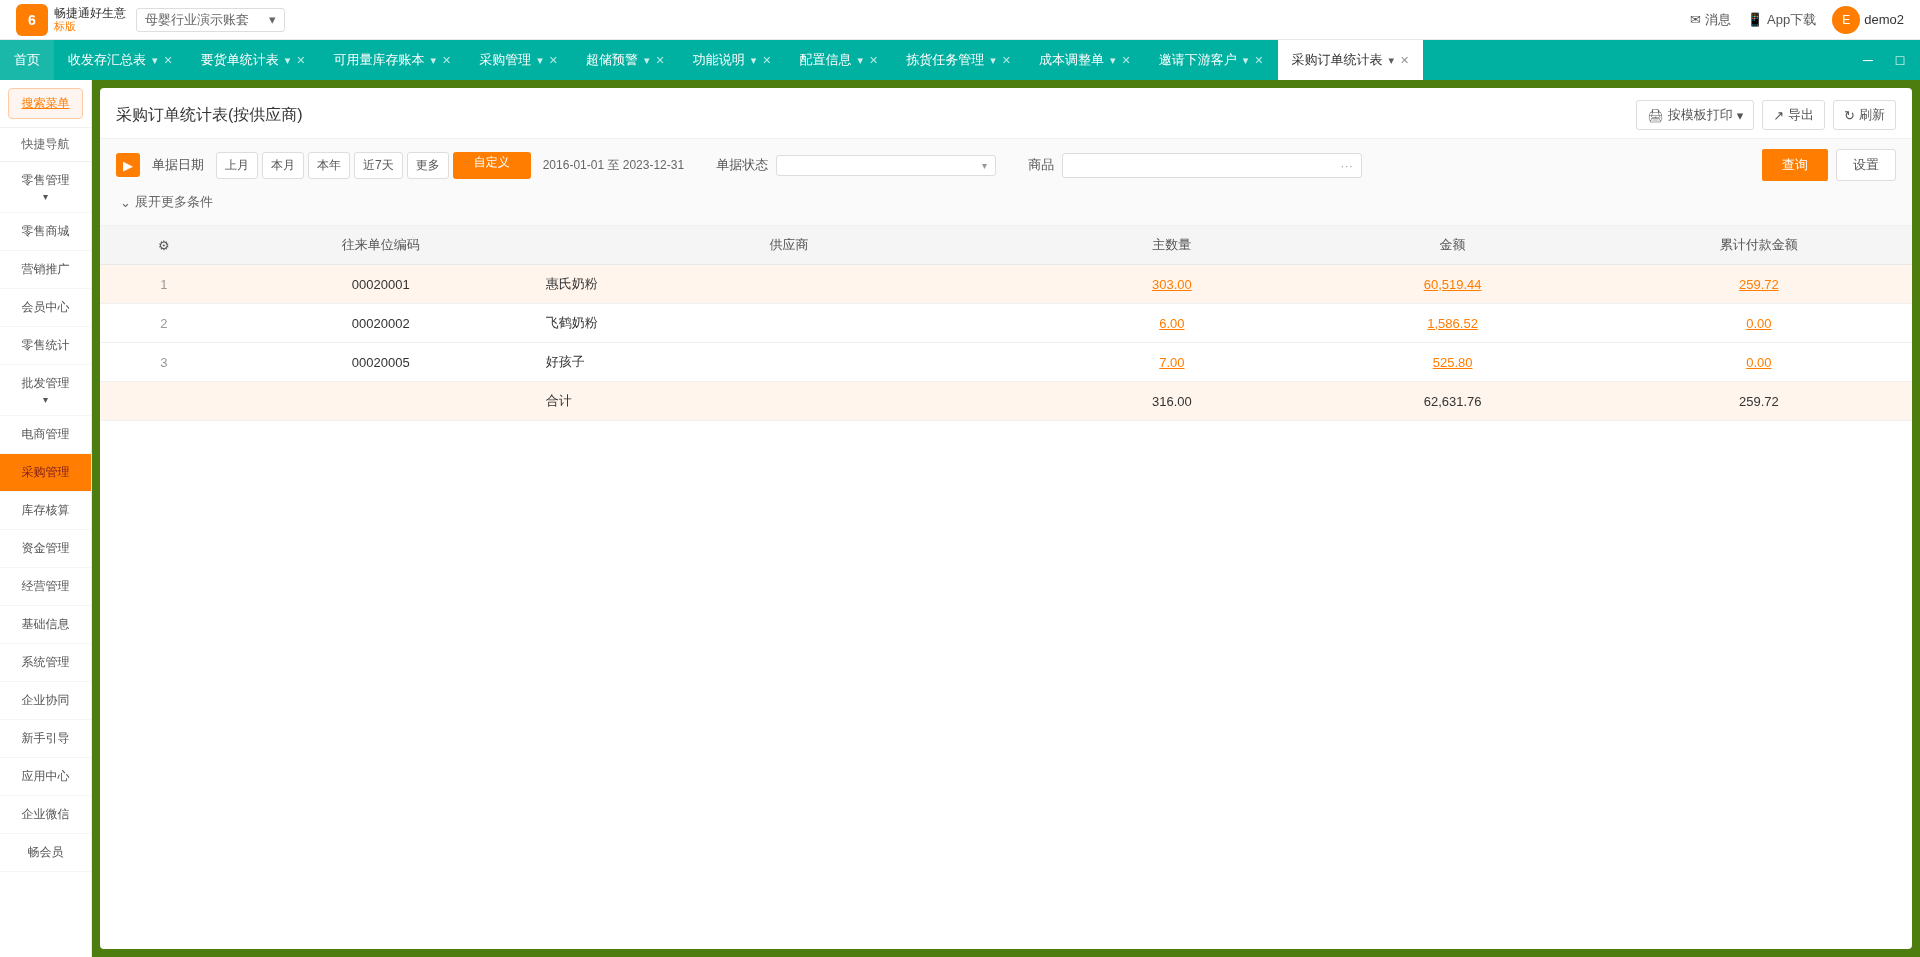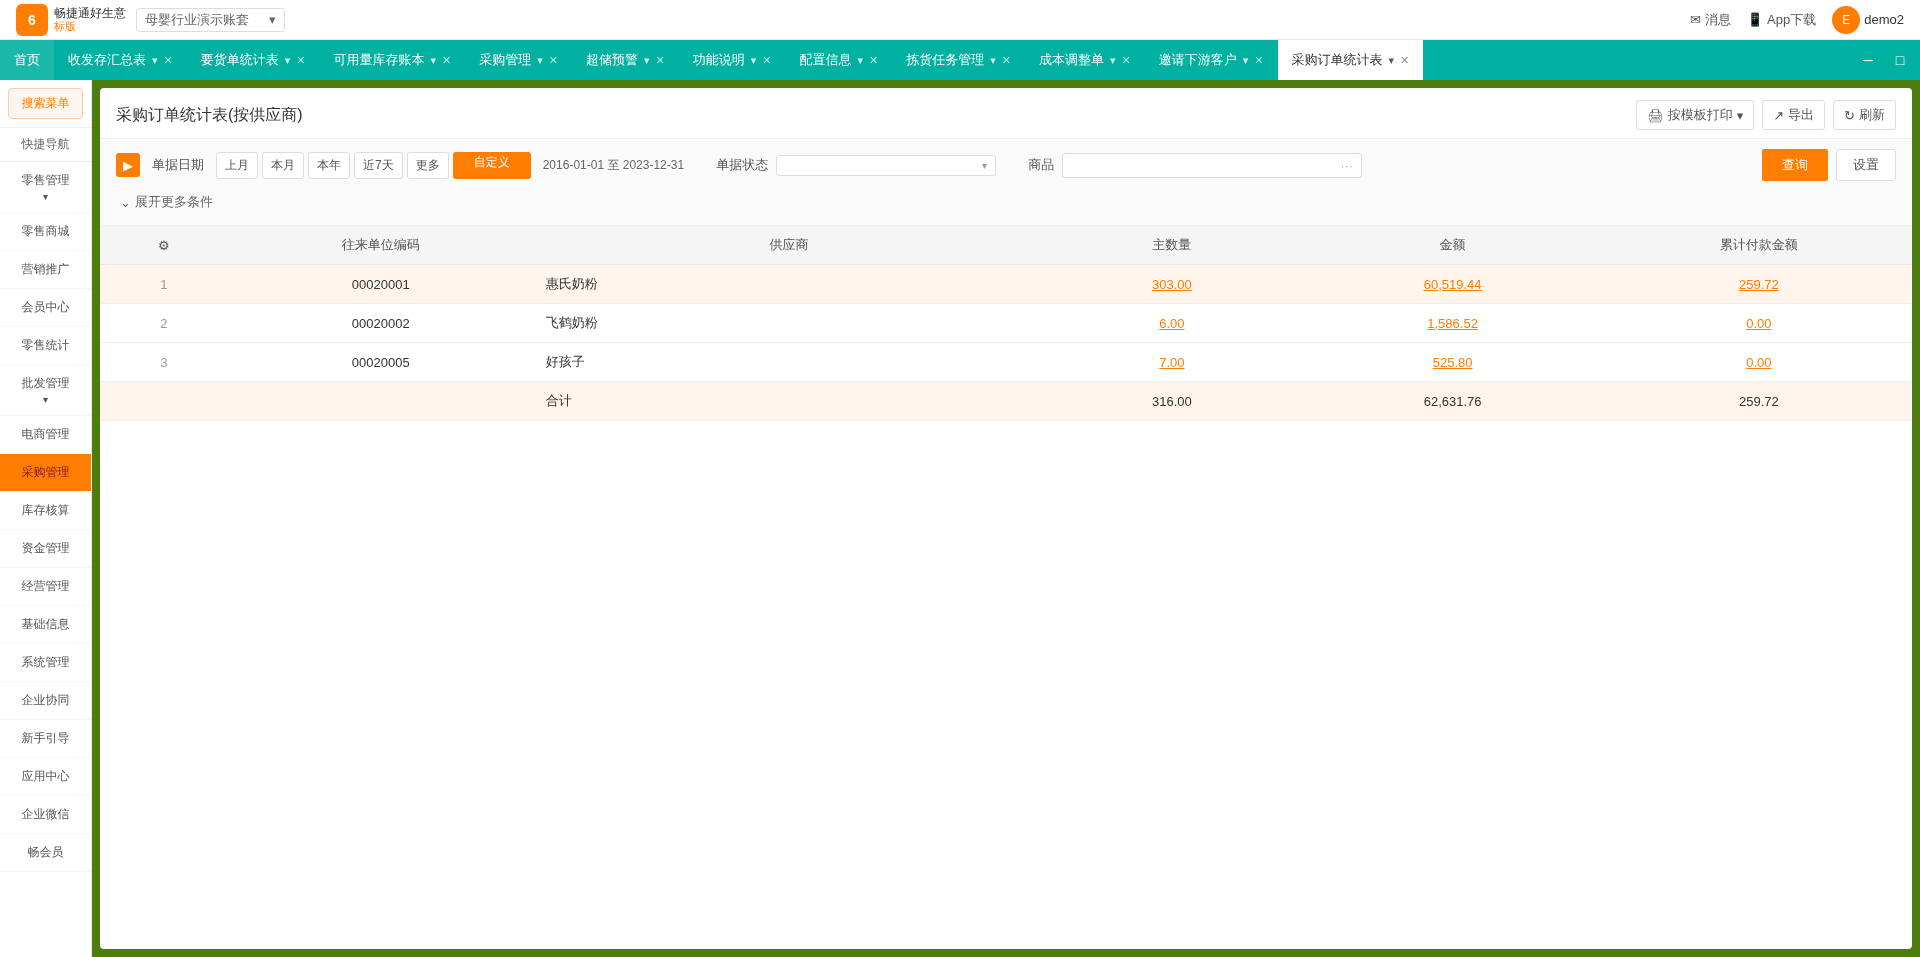--- a/index.html
+++ b/index.html
@@ -72,20 +72,21 @@
     .sidebar-search-btn {
       width: 100%;
       padding: 6px 0;
       text-align: center;
       background: #fff5f0;
       border: 1px solid #ffcba4;
       border-radius: 4px;
       color: #ff7d00;
       font-size: 12px;
       cursor: pointer;
+      text-decoration: underline;
     }
     .sidebar-quick-nav {
       padding: 8px;
       border-bottom: 1px solid #f0f0f0;
       text-align: center;
       font-size: 12px;
       color: #666;
       cursor: pointer;
     }
     .sidebar-item {

